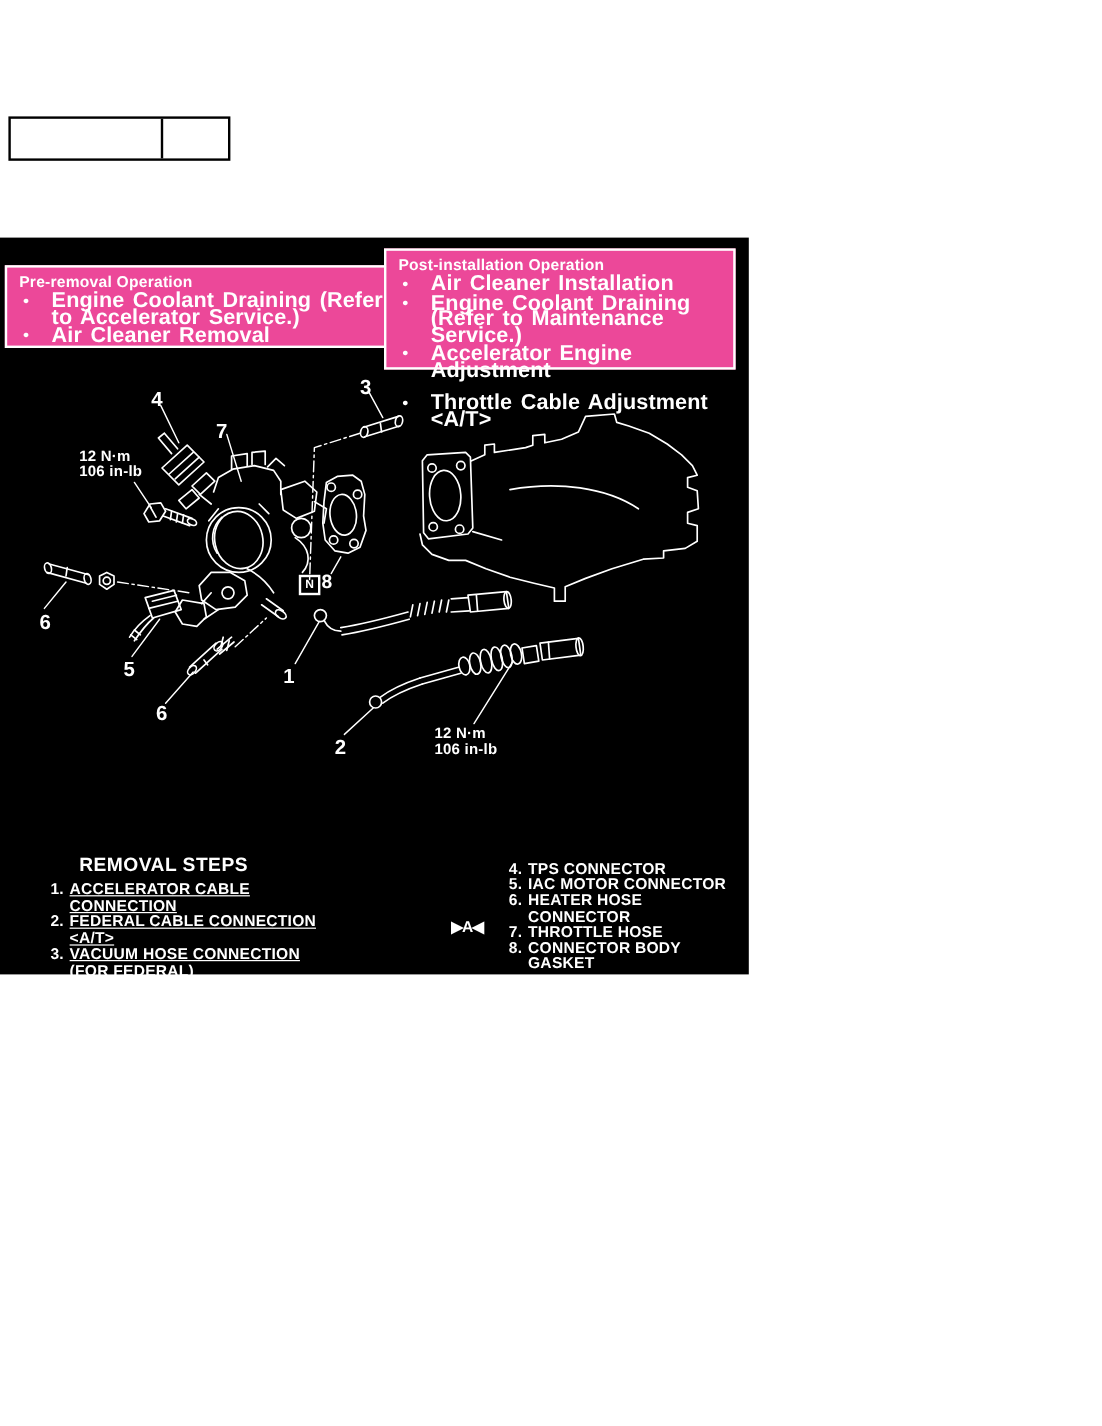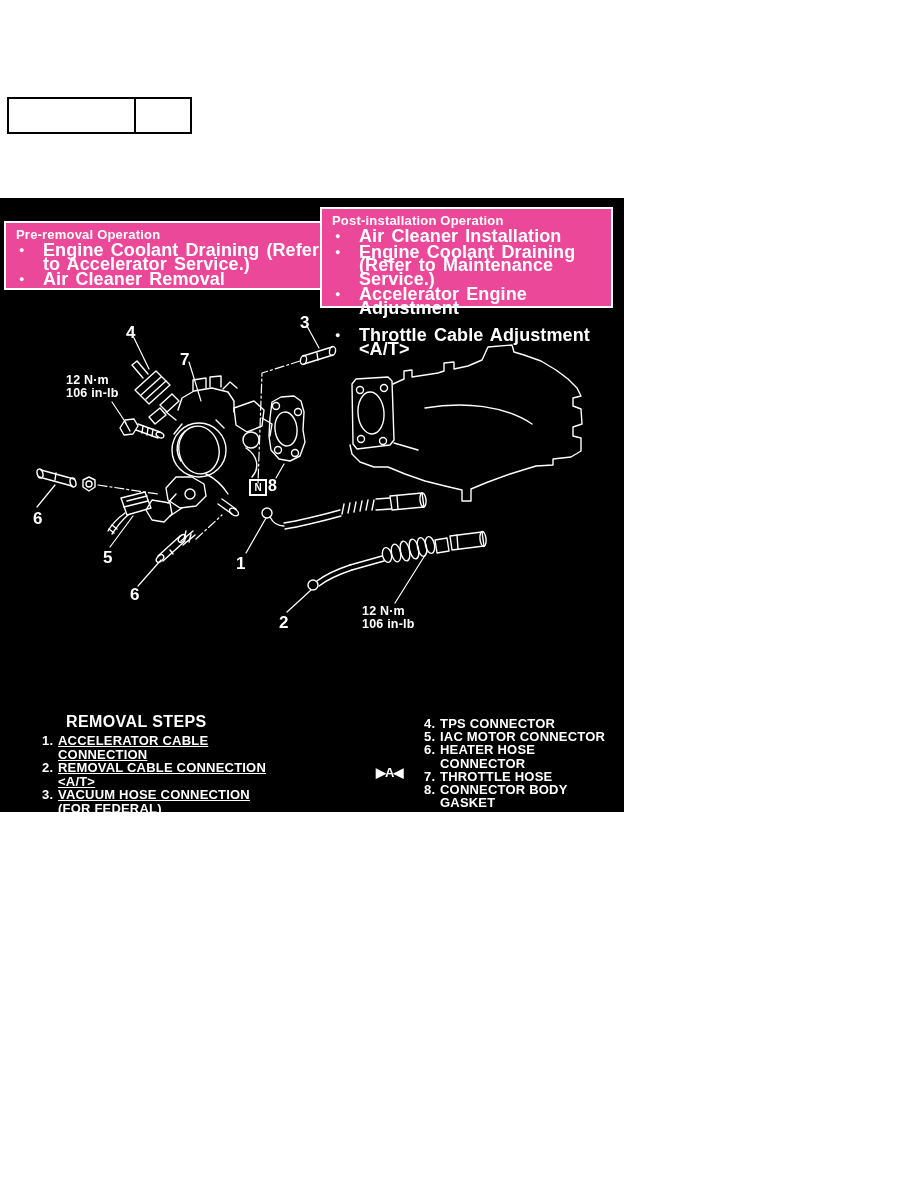--- a/index.html
+++ b/index.html
@@ -251,21 +251,21 @@
       <div class="step">
         <span class="num">1.</span>
         <span class="lines">
           <div>ACCELERATOR CABLE</div>
           <div>CONNECTION</div>
         </span>
       </div>
       <div class="step">
         <span class="num">2.</span>
         <span class="lines">
-          <div>REMOVAL CABLE CONNECTION</div>
+          <div>FEDERAL CABLE CONNECTION</div>
           <div>&lt;A/T&gt;</div>
         </span>
       </div>
       <div class="step">
         <span class="num">3.</span>
         <span class="lines">
           <div>VACUUM HOSE CONNECTION</div>
           <div>(FOR FEDERAL)</div>
         </span>
       </div>

